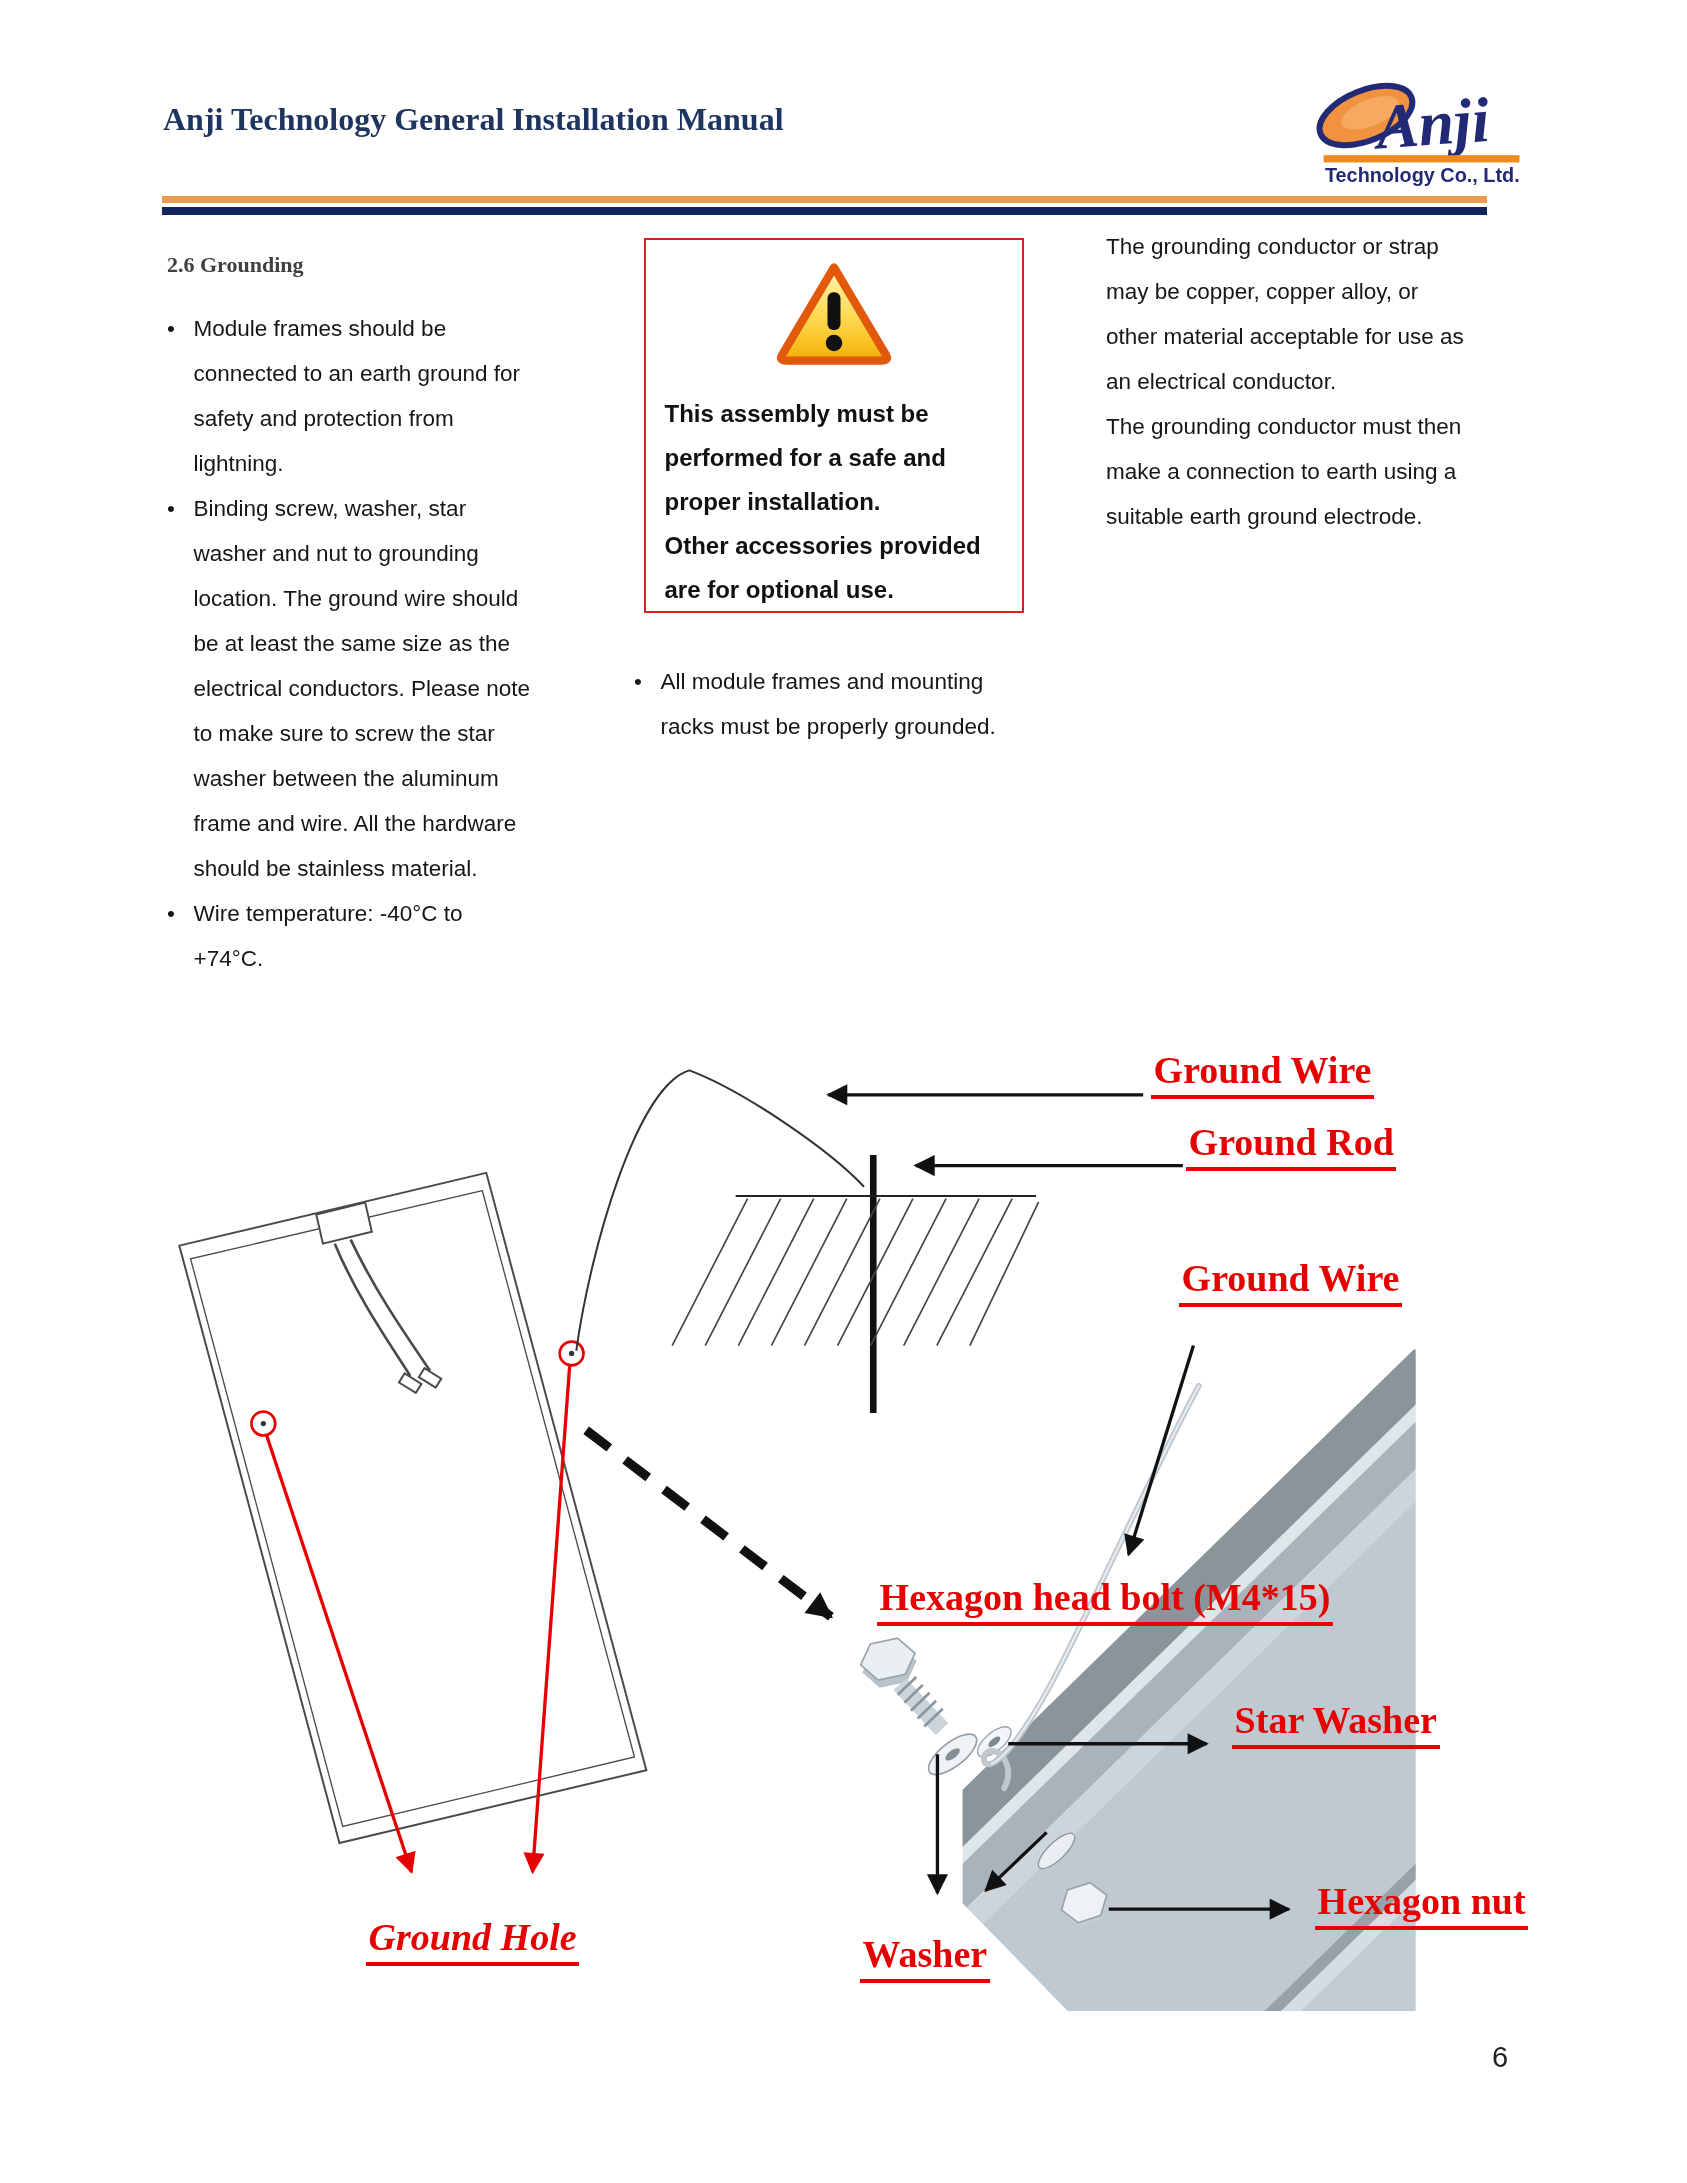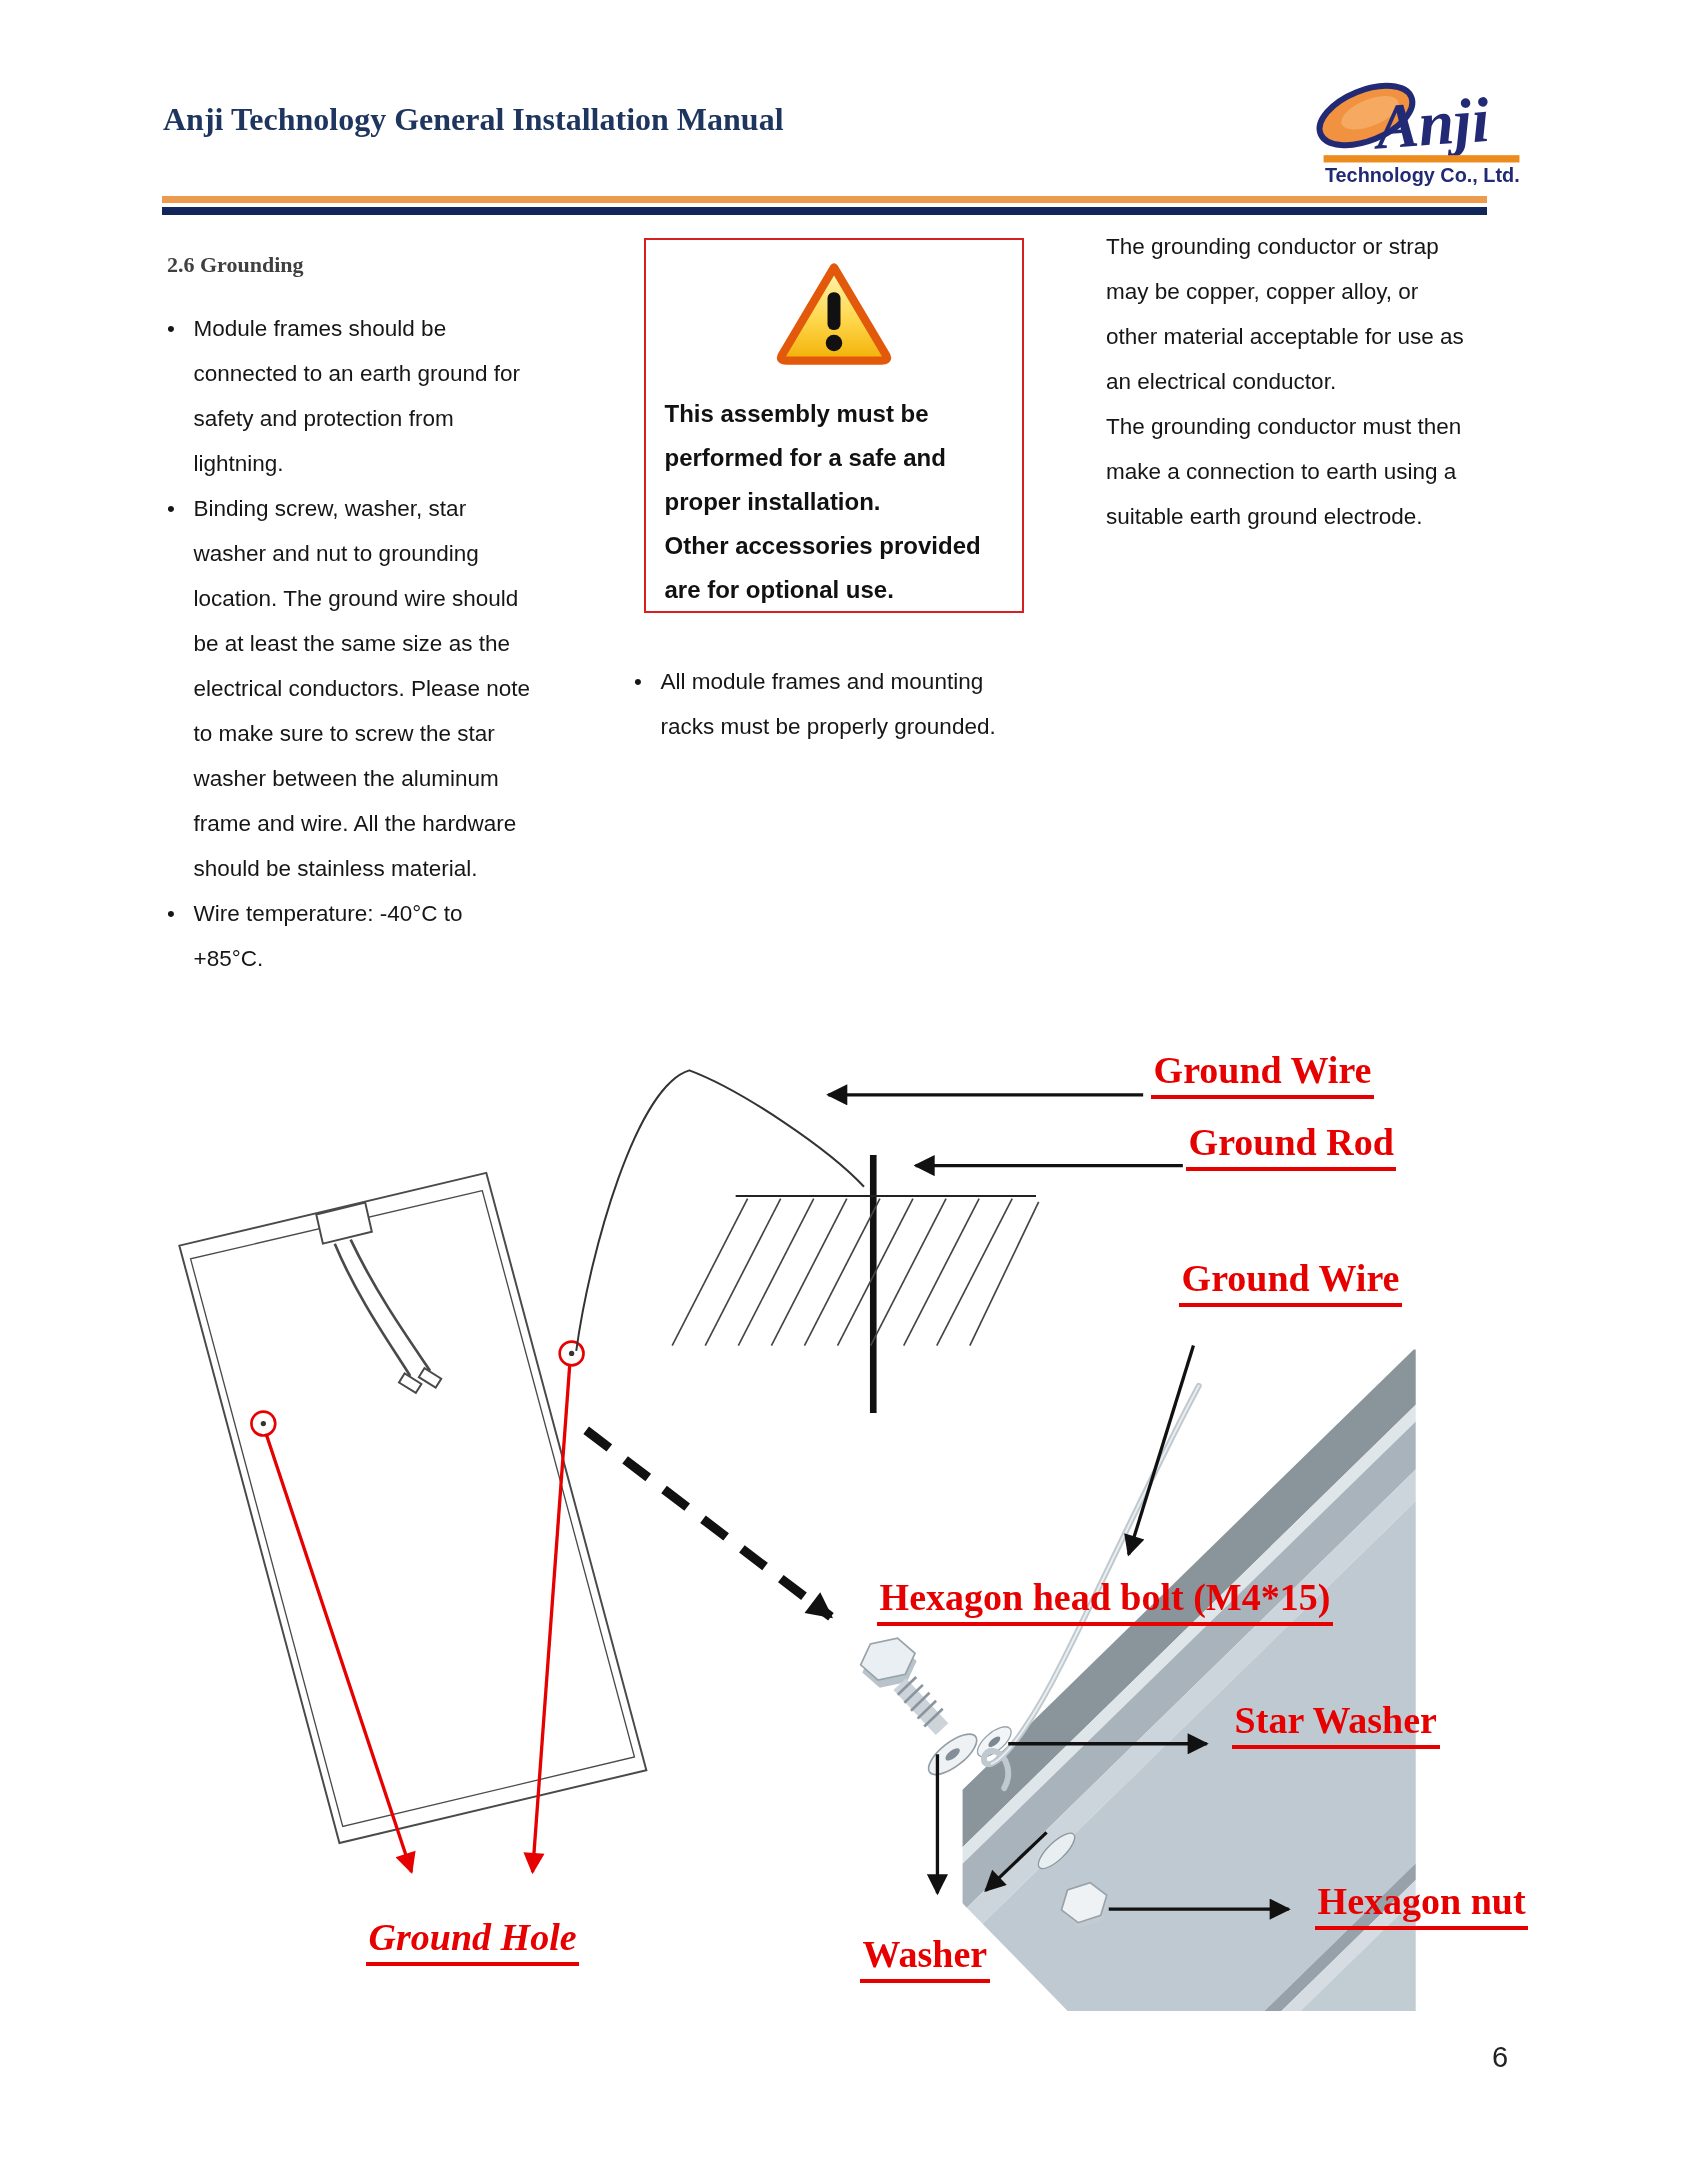--- a/index.html
+++ b/index.html
@@ -69,21 +69,21 @@
 location. The ground wire should
 be at least the same size as the
 electrical conductors. Please note
 to make sure to screw the star
 washer between the aluminum
 frame and wire. All the hardware
 should be stainless material.</span>
       </div>
     <div class="bullet">
       <span class="pre">Wire temperature: -40°C to
-+85°C.</span>
++74°C.</span>
       </div>
   </div>
 
   <div class="warnbox">
     <div class="icon-wrap">
       <svg width="118" height="105" viewBox="0 0 100 88">
         <defs>
           <linearGradient id="wg" x1="0" y1="0" x2="0" y2="1">
             <stop offset="0" stop-color="#fff7b5"></stop>
             <stop offset="0.55" stop-color="#ffd84d"></stop>

